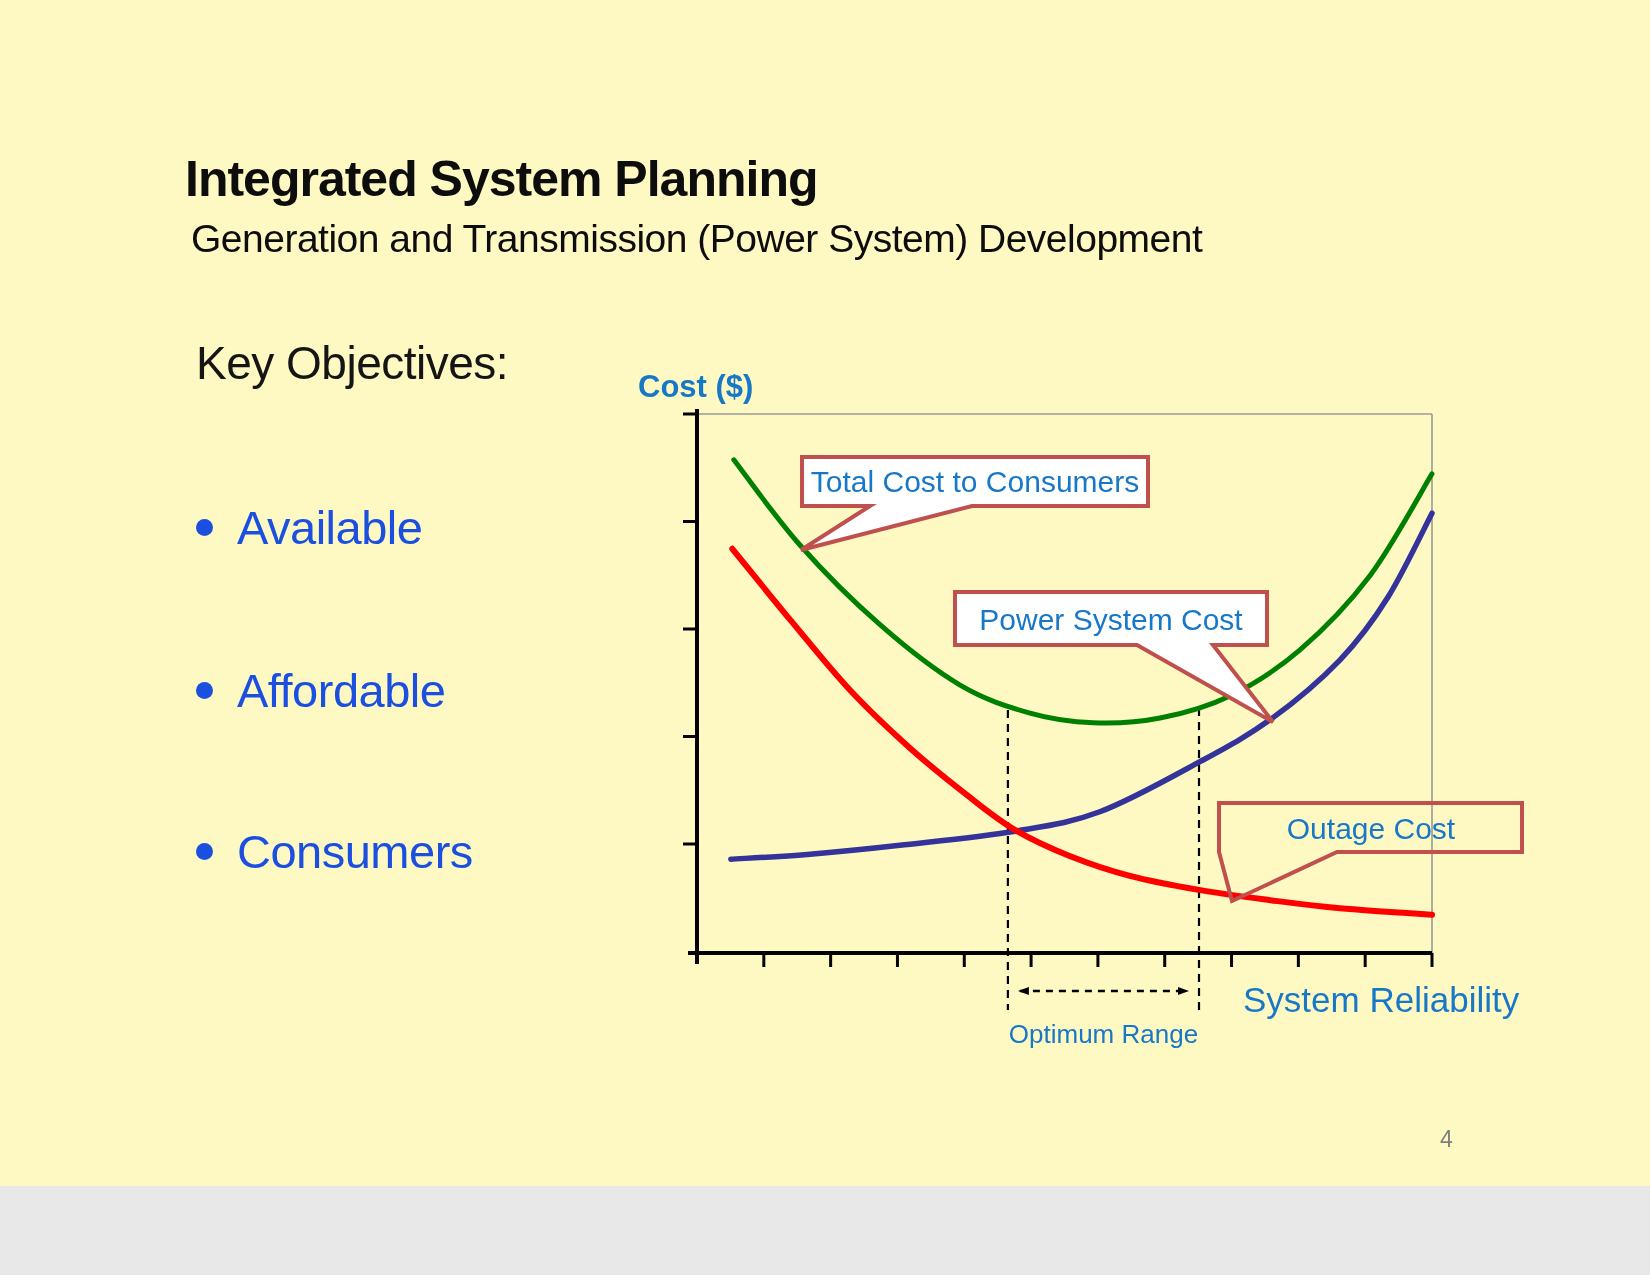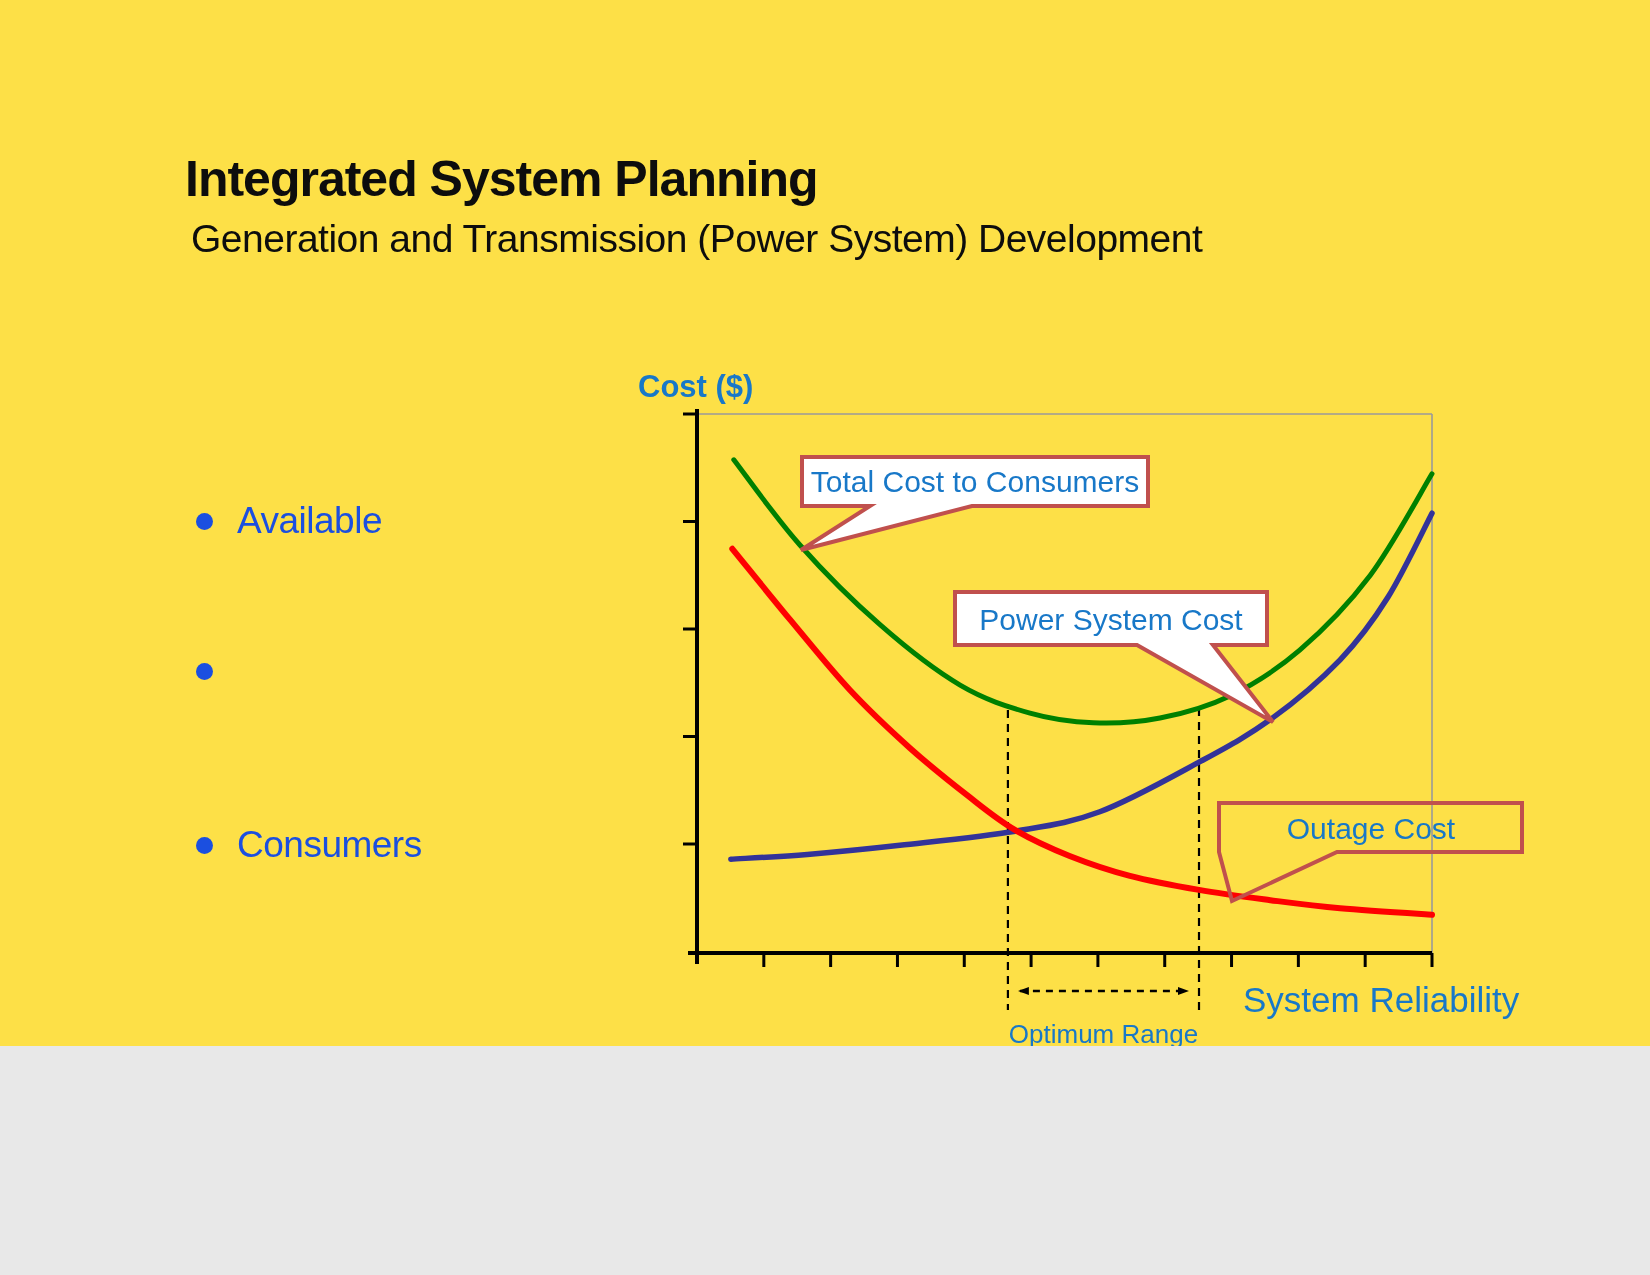--- a/index.html
+++ b/index.html
@@ -1,26 +1,26 @@
 <!DOCTYPE html>
 <html><head>
 <meta charset="utf-8">
 <style>
   html,body{margin:0;padding:0;background:#e8e8e8;}
   .slide{
-    position:relative;width:1650px;height:1046px;background:#fde047;
+    position:relative;width:1650px;height:1186px;background:#fef9c3;
     font-family:"Liberation Sans","DejaVu Sans",sans-serif;overflow:hidden;
   }
   .title-block{position:absolute;left:185px;top:152px;color:#0d0d0d;}
   .slide-title{font-size:50px;font-weight:600;letter-spacing:-1px;line-height:1.1;font-stretch:semi-condensed;}
   .slide-subtitle{font-size:39px;font-weight:400;letter-spacing:-0.5px;margin-top:10px;font-stretch:semi-condensed;margin-left:6px;}
   .objectives-heading{position:absolute;left:196px;top:336px;font-size:46px;color:#151515;letter-spacing:-0.5px;}
   .bullet-row{position:absolute;left:196px;display:flex;align-items:center;}
   .bullet-dot{width:17px;height:17px;border-radius:50%;background:#1b4fe0;margin-right:24px;flex:0 0 auto;}
-  .bullet-label{font-size:37px;color:#1b4fe0;letter-spacing:-0.5px;text-align:center;}
+  .bullet-label{font-size:47px;color:#1b4fe0;letter-spacing:-0.5px;text-align:center;}
   .bullet-available{top:500px;}
   .bullet-affordable{top:663px;}
   .bullet-reliable{top:824px;}
   .page-number{position:absolute;left:1440px;top:1126px;font-size:23px;color:#7f7f7f;}
   svg.chart{position:absolute;left:0;top:0;}
   svg .axis{stroke:#000;stroke-width:4;fill:none;}
   svg .tick{stroke:#000;stroke-width:3;}
   svg .border{stroke:#9a9a9a;stroke-width:1.6;}
   svg .curve{fill:none;stroke-linecap:round;}
   svg .dashline{stroke:#000;stroke-width:2.2;stroke-dasharray:8 6;fill:none;}
@@ -35,27 +35,29 @@
 </head>
 <body>
 
 <div class="slide">
 
   <div class="title-block">
     <div class="slide-title">Integrated System Planning</div>
     <div class="slide-subtitle">Generation and Transmission (Power System) Development</div>
   </div>
 
+  <div class="objectives-heading">Key Objectives:</div>
 
   <div class="bullet-row bullet-available">
     <span class="bullet-dot"></span>
     <span class="bullet-label">Available</span>
   </div>
   <div class="bullet-row bullet-affordable">
     <span class="bullet-dot"></span>
+    <span class="bullet-label">Affordable</span>
   </div>
   <div class="bullet-row bullet-reliable">
     <span class="bullet-dot"></span>
     <span class="bullet-label">Consumers</span>
   </div>
 
   <svg class="chart" width="1650" height="1275" viewBox="0 0 1650 1275">
     <defs>
       <marker id="ah-end" markerWidth="12" markerHeight="10" refX="9" refY="4" orient="auto" markerUnits="userSpaceOnUse">
         <path d="M0,0 L11,4 L0,8 Z" fill="#000"></path>

